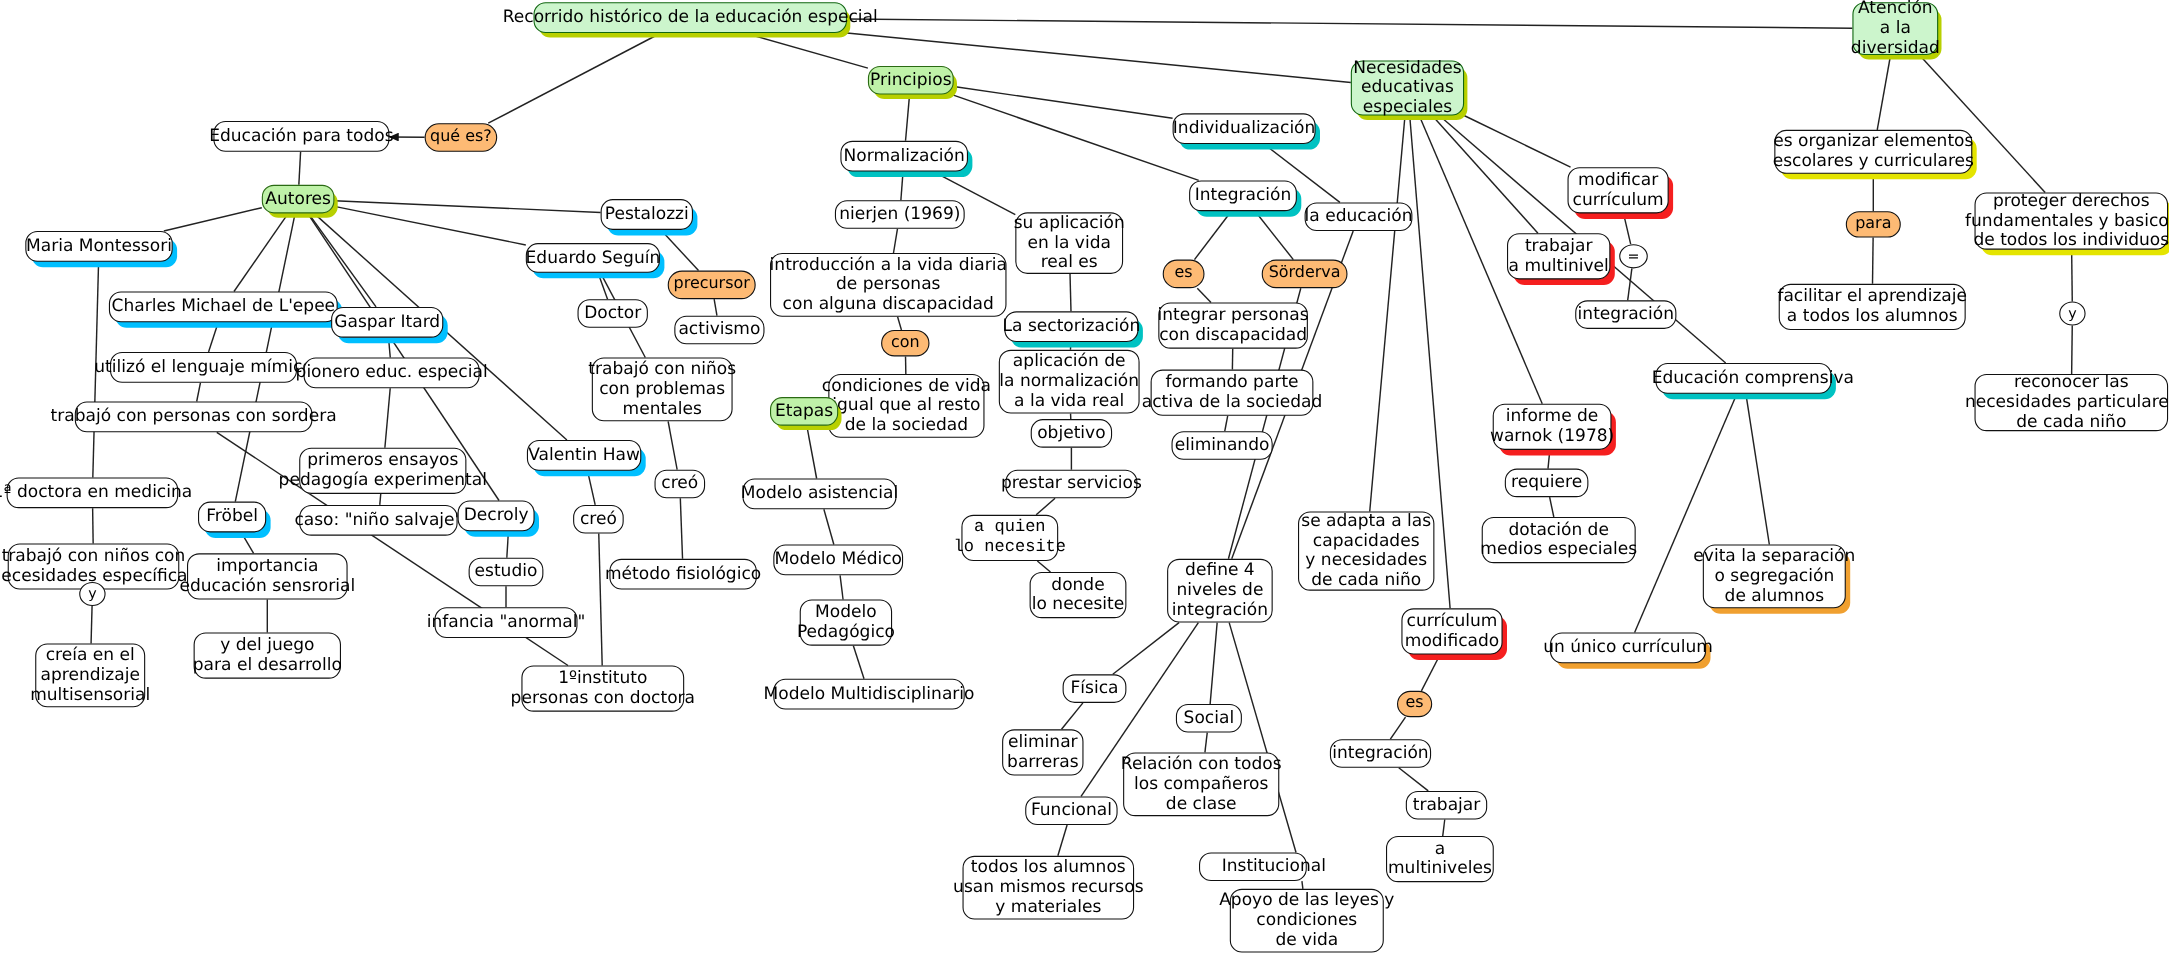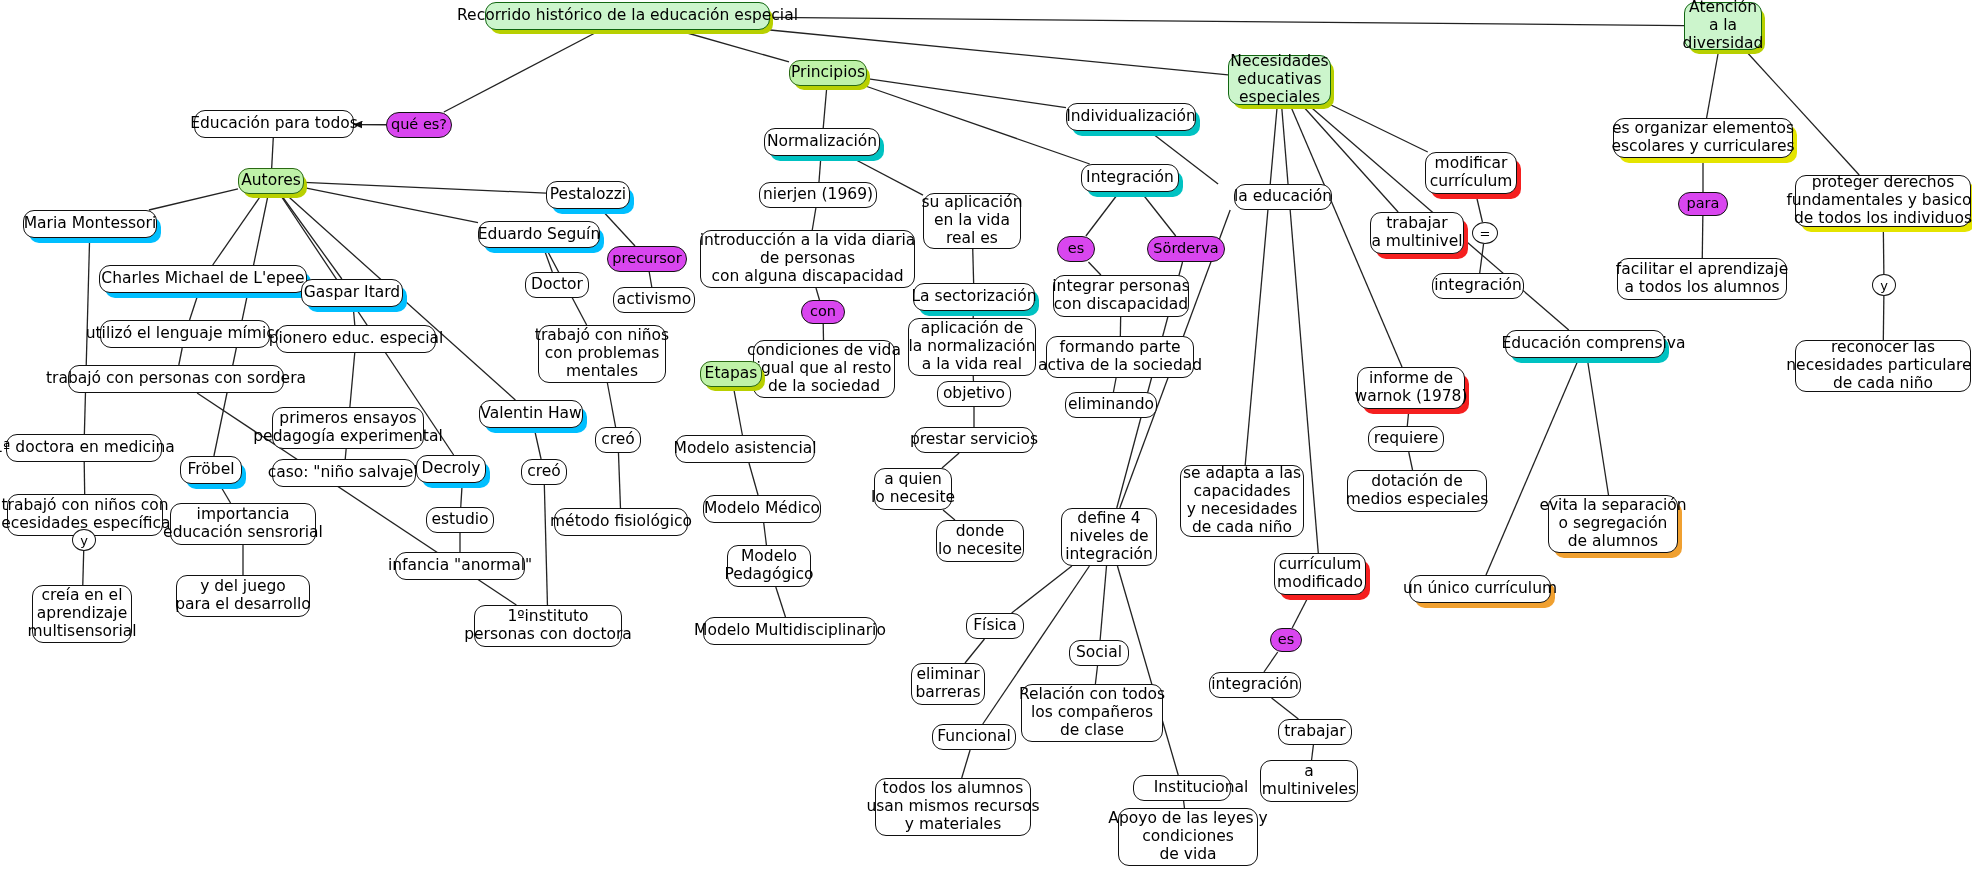--- a/index.html
+++ b/index.html
@@ -34,21 +34,21 @@
   
   .fill-green{background:#ccf5cc;border-color:#116611;}
   .fill-lgreen{background:#bff2a8;border-color:#2a6a13;}
   .fill-white{background:#ffffff;}
   
   .link{
     position:absolute;
     box-sizing:border-box;
     border:1.2px solid #111111;
     border-radius:14px;
-    background:#d946ef;
+    background:#fdba74;
     font-size:14.5px;
     line-height:1.1;
     text-align:center;
     display:flex;align-items:center;justify-content:center;
     padding:1px 6px;white-space:pre;z-index:6;
   }
   .conn{
     position:absolute;box-sizing:border-box;
     border:1.2px solid #111111;border-radius:50%;
     background:#ffffff;font-size:13px;
@@ -177,21 +177,21 @@
 escolares y curriculares</div>
       <div class="node fill-white sh-teal" style="left: 764px; top: 128px; width: 116px; height: 28px;">Normalización</div>
       <div class="node fill-lgreen sh-olive" style="left: 238px; top: 168px; width: 66px; height: 26px;">Autores</div>
       <div class="node fill-white sh-red" style="left: 1425px; top: 152px; width: 92px; height: 42px;">modificar
 currículum</div>
       <div class="node fill-white sh-yellow" style="left: 1795px; top: 175px; width: 176px; height: 52px;">proteger derechos
 fundamentales y basicos
 de todos los individuos</div>
       <div class="node fill-white sh-teal" style="left: 1081px; top: 164px; width: 98px; height: 28px;">Integración</div>
       <div class="node fill-white sh-blue" style="left: 546px; top: 181px; width: 84px; height: 28px;">Pestalozzi</div>
-      <div class="node fill-white sh-none" style="left: 1186px; top: 184px; width: 98px; height: 26px; margin-left: 48px;">la educación</div>
+      <div class="node fill-white sh-none" style="left: 1186px; top: 184px; width: 98px; height: 26px;">la educación</div>
       <div class="link" style="left: 1678px; top: 192px; width: 50px; height: 24px;">para</div>
       <div class="node fill-white sh-none" style="left: 759px; top: 182px; width: 118px; height: 26px;">nierjen (1969)</div>
       <div class="node fill-white sh-blue" style="left: 23px; top: 210px; width: 134px; height: 28px;">Maria Montessori</div>
       <div class="node fill-white sh-red" style="left: 1370px; top: 212px; width: 94px; height: 42px;">trabajar
 a multinivel</div>
       <div class="node fill-white sh-blue" style="left: 478px; top: 221px; width: 122px; height: 27px;">Eduardo Seguín</div>
       <div class="node fill-white sh-none" style="left: 923px; top: 193px; width: 98px; height: 56px;">su aplicación
 en la vida
 real es</div>
       <div class="link" style="left: 1147px; top: 236px; width: 78px; height: 26px;">Sörderva</div>
@@ -241,21 +241,21 @@
       <div class="node fill-white sh-none" style="left: 1065px; top: 392px; width: 92px; height: 26px;">eliminando</div>
       <div class="node fill-white sh-none" style="left: 6px; top: 434px; width: 156px; height: 28px;">1ª doctora en medicina</div>
       <div class="node fill-white sh-blue" style="left: 180px; top: 456px; width: 62px; height: 28px;">Fröbel</div>
       <div class="node fill-white sh-none" style="left: 272px; top: 459px; width: 144px; height: 28px;">caso: "niño salvaje"</div>
       <div class="node fill-white sh-none" style="left: 914px; top: 427px; width: 120px; height: 26px;">prestar servicios</div>
       <div class="node fill-white sh-none" style="left: 1368px; top: 426px; width: 76px; height: 26px;">requiere</div>
       <div class="node fill-white sh-blue" style="left: 416px; top: 455px; width: 70px; height: 28px;">Decroly</div>
       <div class="node fill-white sh-none" style="left: 521px; top: 459px; width: 46px; height: 26px;">creó</div>
       <div class="node fill-white sh-none" style="left: 595px; top: 427px; width: 46px; height: 26px;">creó</div>
       <div class="node fill-white sh-none" style="left: 675px; top: 435px; width: 140px; height: 28px;">Modelo asistencial</div>
-      <div class="node fill-white sh-none" style="left: 874px; top: 468px; width: 78px; height: 42px;">a quien
+      <div class="node fill-white sh-none" style="left: 874px; top: 468px; width: 88px; height: 42px; font-family: Liberation Mono, monospace;">a quien
 lo necesite</div>
       <div class="node fill-white sh-none" style="left: 1180px; top: 465px; width: 124px; height: 72px;">se adapta a las
 capacidades
 y necesidades
 de cada niño</div>
       <div class="node fill-white sh-none" style="left: 1347px; top: 470px; width: 140px; height: 42px;">dotación de
 medios especiales</div>
       <div class="node fill-white sh-none" style="left: 7px; top: 494px; width: 156px; height: 42px;">trabajó con niños con
 necesidades específicas</div>
       <div class="node fill-white sh-none" style="left: 170px; top: 503px; width: 146px; height: 42px;">importancia
@@ -290,21 +290,21 @@
       <div class="link" style="left: 1270px; top: 628px; width: 32px; height: 24px;">es</div>
       <div class="node fill-white sh-none" style="left: 1069px; top: 640px; width: 60px; height: 26px;">Social</div>
       <div class="node fill-white sh-none" style="left: 911px; top: 663px; width: 74px; height: 42px;">eliminar
 barreras</div>
       <div class="node fill-white sh-none" style="left: 1209px; top: 672px; width: 92px; height: 26px;">integración</div>
       <div class="node fill-white sh-none" style="left: 1021px; top: 684px; width: 142px; height: 58px;">Relación con todos
 los compañeros
 de clase</div>
       <div class="node fill-white sh-none" style="left: 932px; top: 724px; width: 84px; height: 26px;">Funcional</div>
       <div class="node fill-white sh-none" style="left: 1278px; top: 719px; width: 74px; height: 26px;">trabajar</div>
-      <div class="node fill-white sh-none" style="left: 1133px; top: 775px; width: 98px; height: 26px; padding-left: 45px;">Institucional</div>
+      <div class="node fill-white sh-none" style="left: 1090px; top: 775px; width: 98px; height: 26px; padding-left: 45px;">Institucional</div>
       <div class="node fill-white sh-none" style="left: 1260px; top: 760px; width: 98px; height: 42px;">a
 multiniveles</div>
       <div class="node fill-white sh-none" style="left: 875px; top: 778px; width: 156px; height: 58px;">todos los alumnos
 usan mismos recursos
 y materiales</div>
       <div class="node fill-white sh-none" style="left: 1118px; top: 808px; width: 140px; height: 58px;">Apoyo de las leyes y
 condiciones
 de vida</div>
     </div>
 </div>

